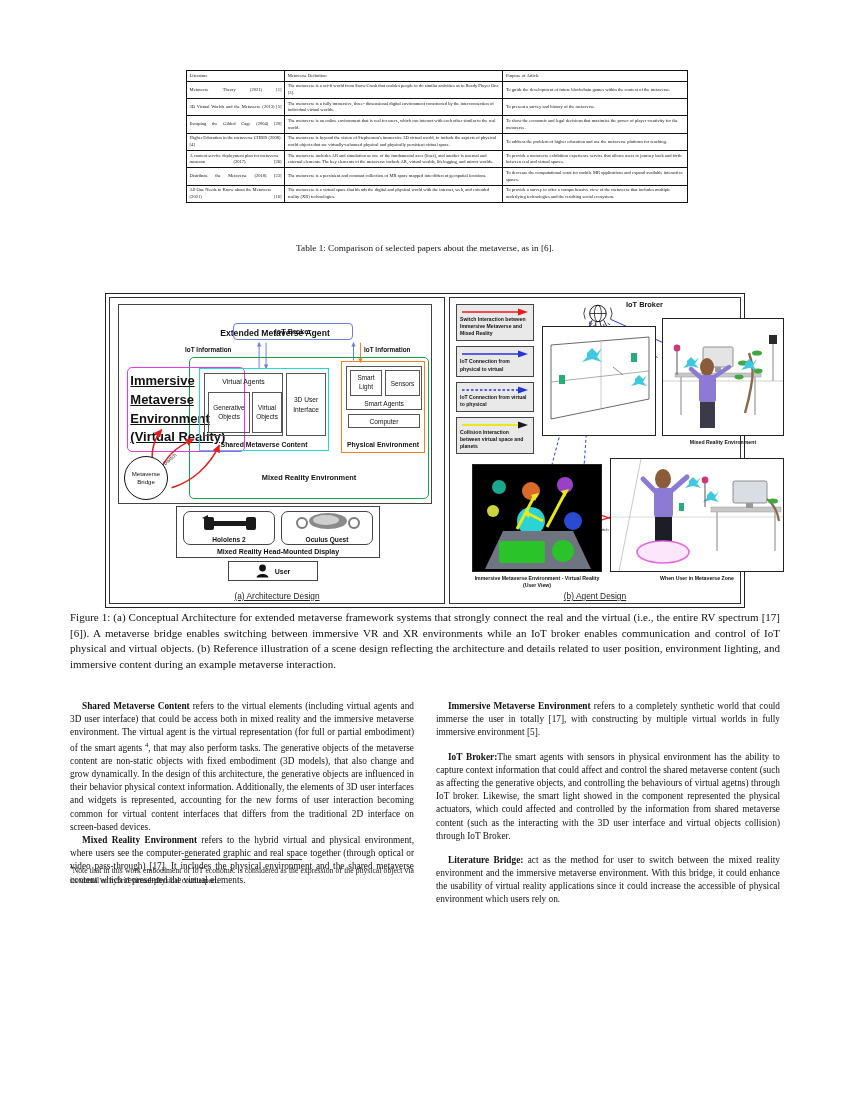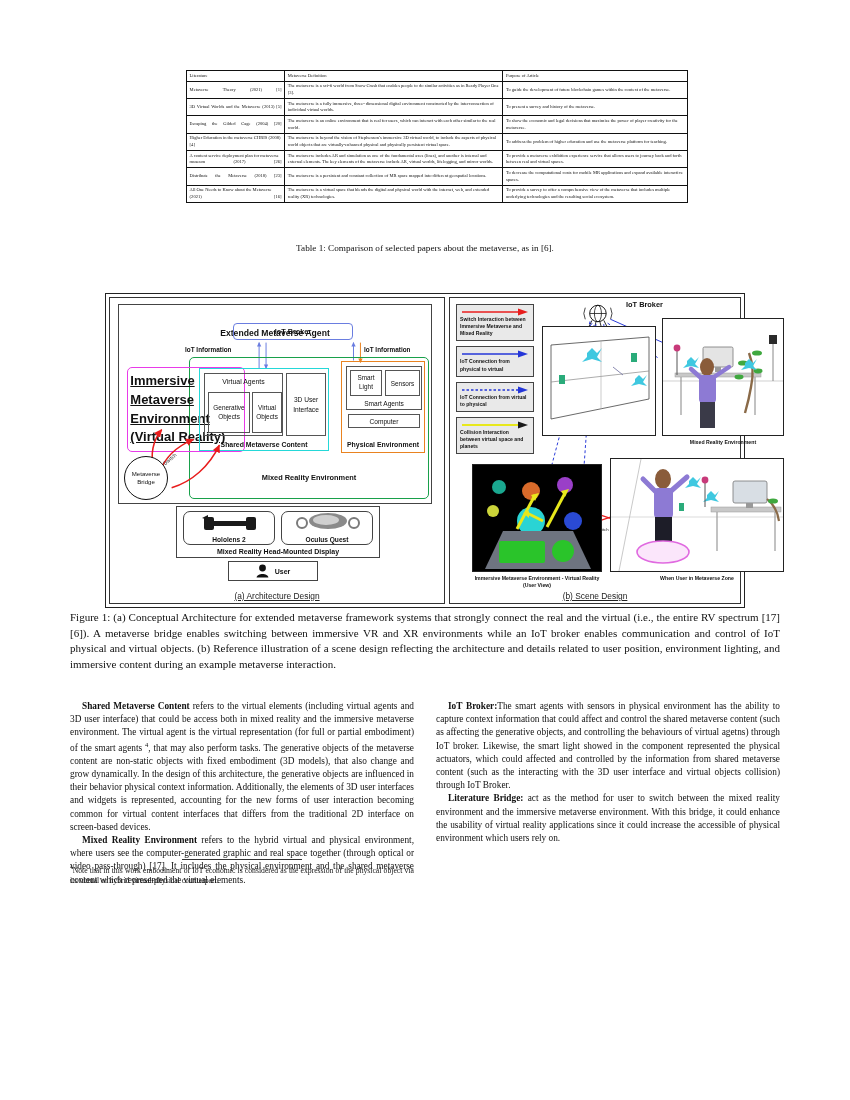--- a/index.html
+++ b/index.html
@@ -314,21 +314,21 @@
   }
   .col{
     position:absolute;top:0;width:344px;
     font-size:9.3px;line-height:1.42;
     text-align:justify;
   }
   .col.left{left:0;}
   .col.right{left:366px;}
   .col p{margin:0;text-indent:12px;}
   .col p.nogap{margin-top:0;}
-  .col p.gap{}
+  .col p.gap{margin-top:11px;}
   .fnote{
     position:absolute;left:0;bottom:0;width:344px;
     font-size:7.7px;line-height:1.38;text-align:justify;
   }
   .fnote-rule{
     width:120px;height:0;border-top:0.7px solid #333;margin:0 auto 4px auto;
   }
   sup{font-size:0.7em;vertical-align:super;}
   b{font-weight:bold;}
 </style>
@@ -659,40 +659,41 @@
             <path d="M156,40 q10,8 12,22" stroke="#8a6a48" stroke-width="2.2" fill="none"></path>
             <ellipse cx="162" cy="42" rx="5" ry="2.6" fill="#3fa83f"></ellipse>
             <rect x="68" y="44" width="5" height="8" fill="#2aab7a"></rect>
           </svg>
         </div>
 
         <div class="scene-lbl lbl-2">Mixed Reality Environment</div>
         <div class="scene-lbl lbl-3">Immersive Metaverse Environment - Virtual Reality (User View)</div>
         <div class="scene-lbl lbl-4">When User in Metaverse Zone</div>
 
-        <div class="panel-caption">(b) Scene Design</div>
+        <div class="panel-caption">(b) Agent Design</div>
       </div>
 
     </div>
   </div>
 
   <div class="fig-caption">Figure 1: (a) Conceptual Architecture for extended metaverse framework systems that strongly connect the real and the virtual (i.e., the entire RV spectrum [17] [6]). A metaverse bridge enables switching between immersive VR and XR environments while an IoT broker enables communication and control of IoT physical and virtual objects. (b) Reference illustration of a scene design reflecting the architecture and details related to user position, environment lighting, and immersive content during an example metaverse interaction.</div>
 
   <div class="cols">
 
     <div class="col left">
       <p><b>Shared Metaverse Content</b><span> refers to the virtual elements (including virtual agents and 3D user interface) that could be access both in mixed reality and the immersive metaverse environment. The virtual agent is the virtual representation (for full or partial embodiment) of the smart agents </span><sup>4</sup><span>, that may also perform tasks. The generative objects of the metaverse content are non-static objects with fixed embodiment (3D models), that also change and grow dynamically. In the design of this architecture, the generative objects are influenced in their behavior physical context information. Additionally, the elements of 3D user interfaces and widgets is represented, accounting for the new forms of user interaction becoming common for virtual content interfaces that differs from the traditional 2D interface on screen-based devices.</span></p>
       <p class="nogap"><b>Mixed Reality Environment</b><span> refers to the hybrid virtual and physical environment, where users see the computer-generated graphic and real space together (through optical or video pass-through) [17]. It includes the physical environment and the shared metaverse content which represented the virtual elements.</span></p>
 
       <div class="fnote">
         <div class="fnote-rule"></div>
         <div><sup>4</sup><span>Note that in this work embodiment of IoT economic is considered as the expression of the physical object via its virtual or hybrid virtual-physical counterpart.</span></div>
       </div>
     </div>
 
     <div class="col right">
+      <p><b>Immersive Metaverse Environment</b><span> refers to a completely synthetic world that could immerse the user in totally [17], with constructing by multiple virtual worlds in fully immersive environment [5].</span></p>
       <p class="gap"><b>IoT Broker:</b><span>The smart agents with sensors in physical environment has the ability to capture context information that could affect and control the shared metaverse content (such as affecting the generative objects, and controlling the behaviours of virtual agetns) through IoT broker. Likewise, the smart light showed in the component represented the physical actuators, which could affected and controlled by the information from shared metaverse content (such as the interacting with the 3D user interface and virtual objects collision) through IoT Broker.</span></p>
       <p class="gap"><b>Literature Bridge:</b><span> act as the method for user to switch between the mixed reality environment and the immersive metaverse environment. With this bridge, it could enhance the usability of virtual reality applications since it could increase the accessible of physical environment which users rely on.</span></p>
     </div>
 
   </div>
 
 </div>
 
 </body></html>

